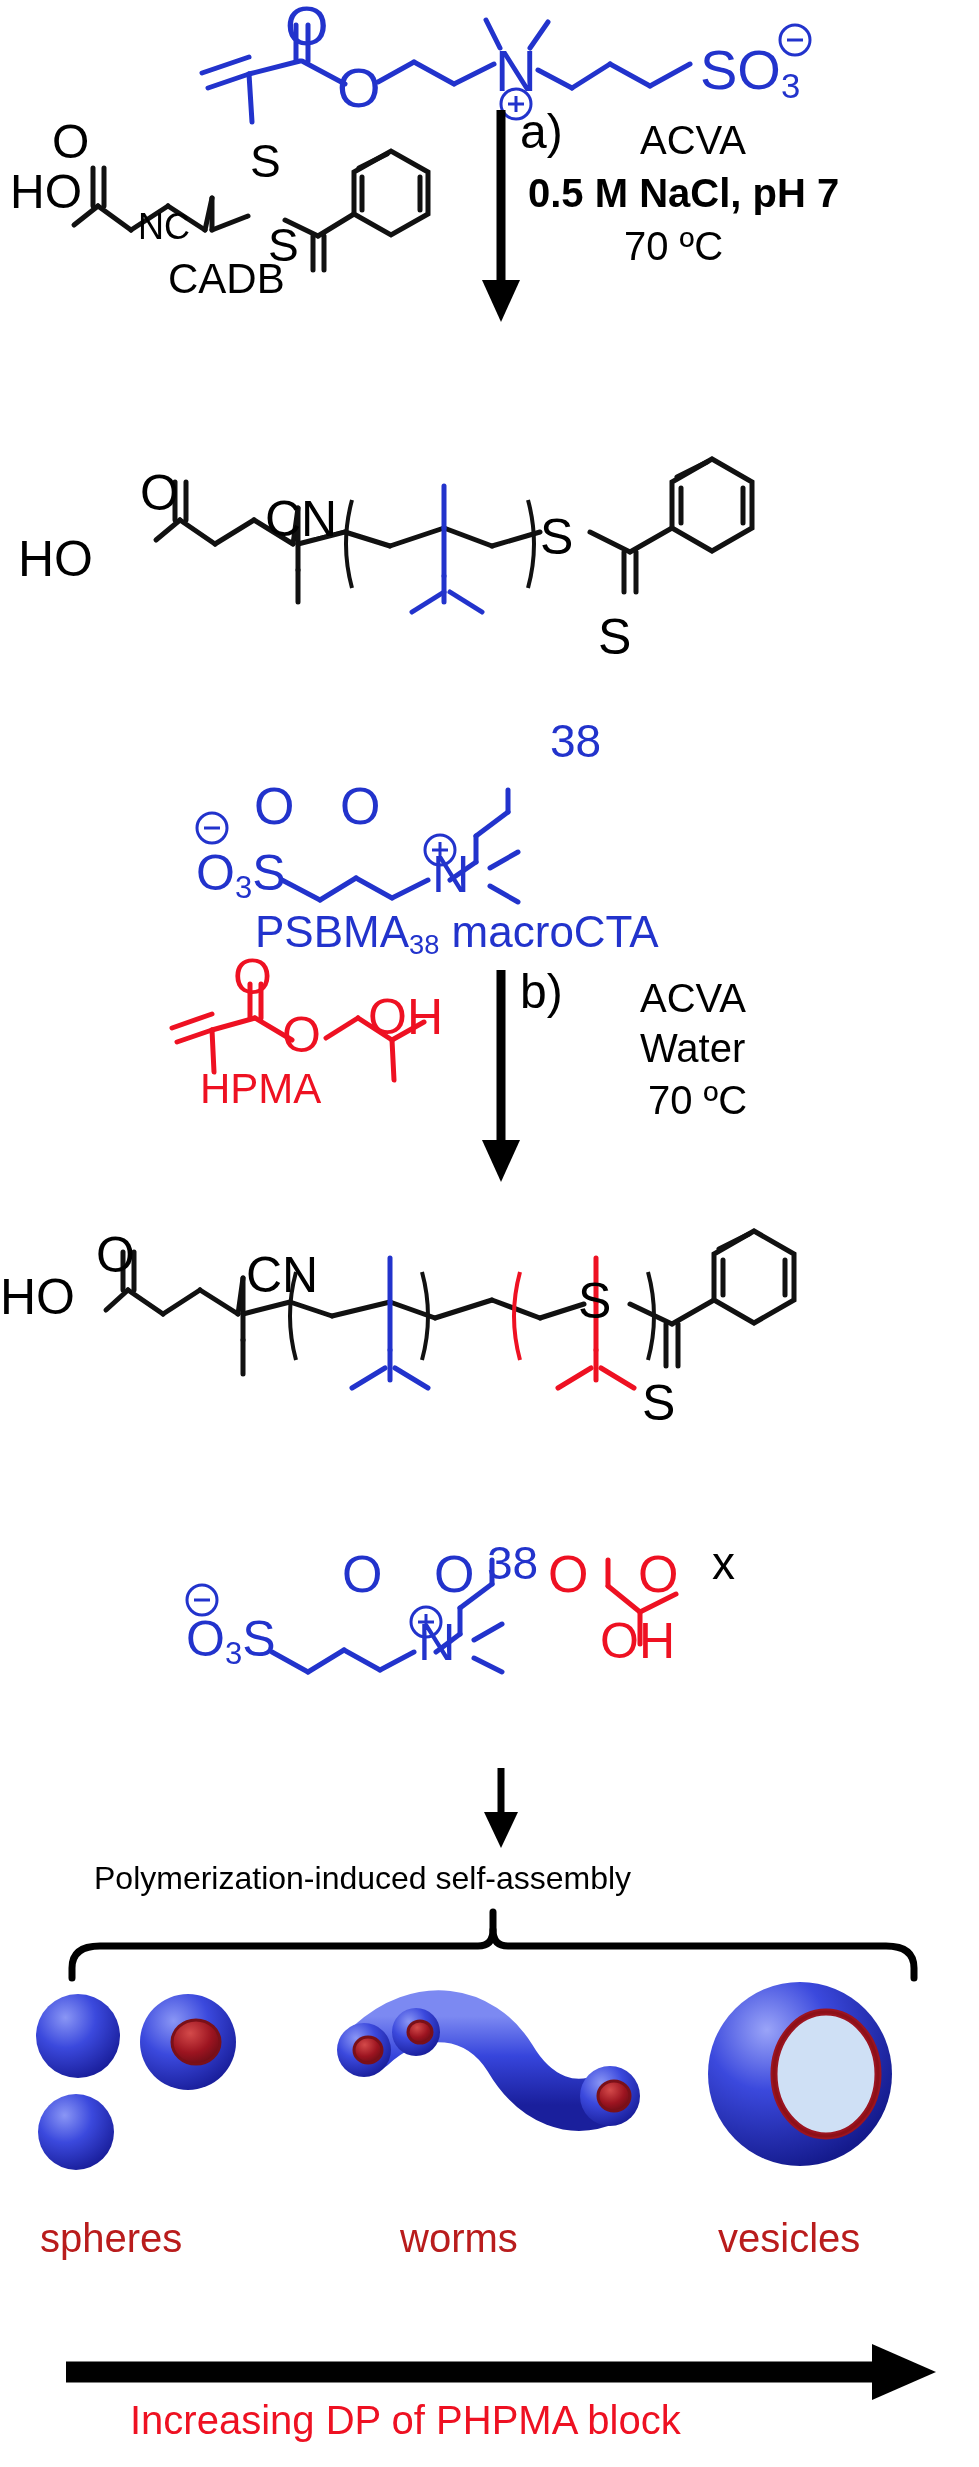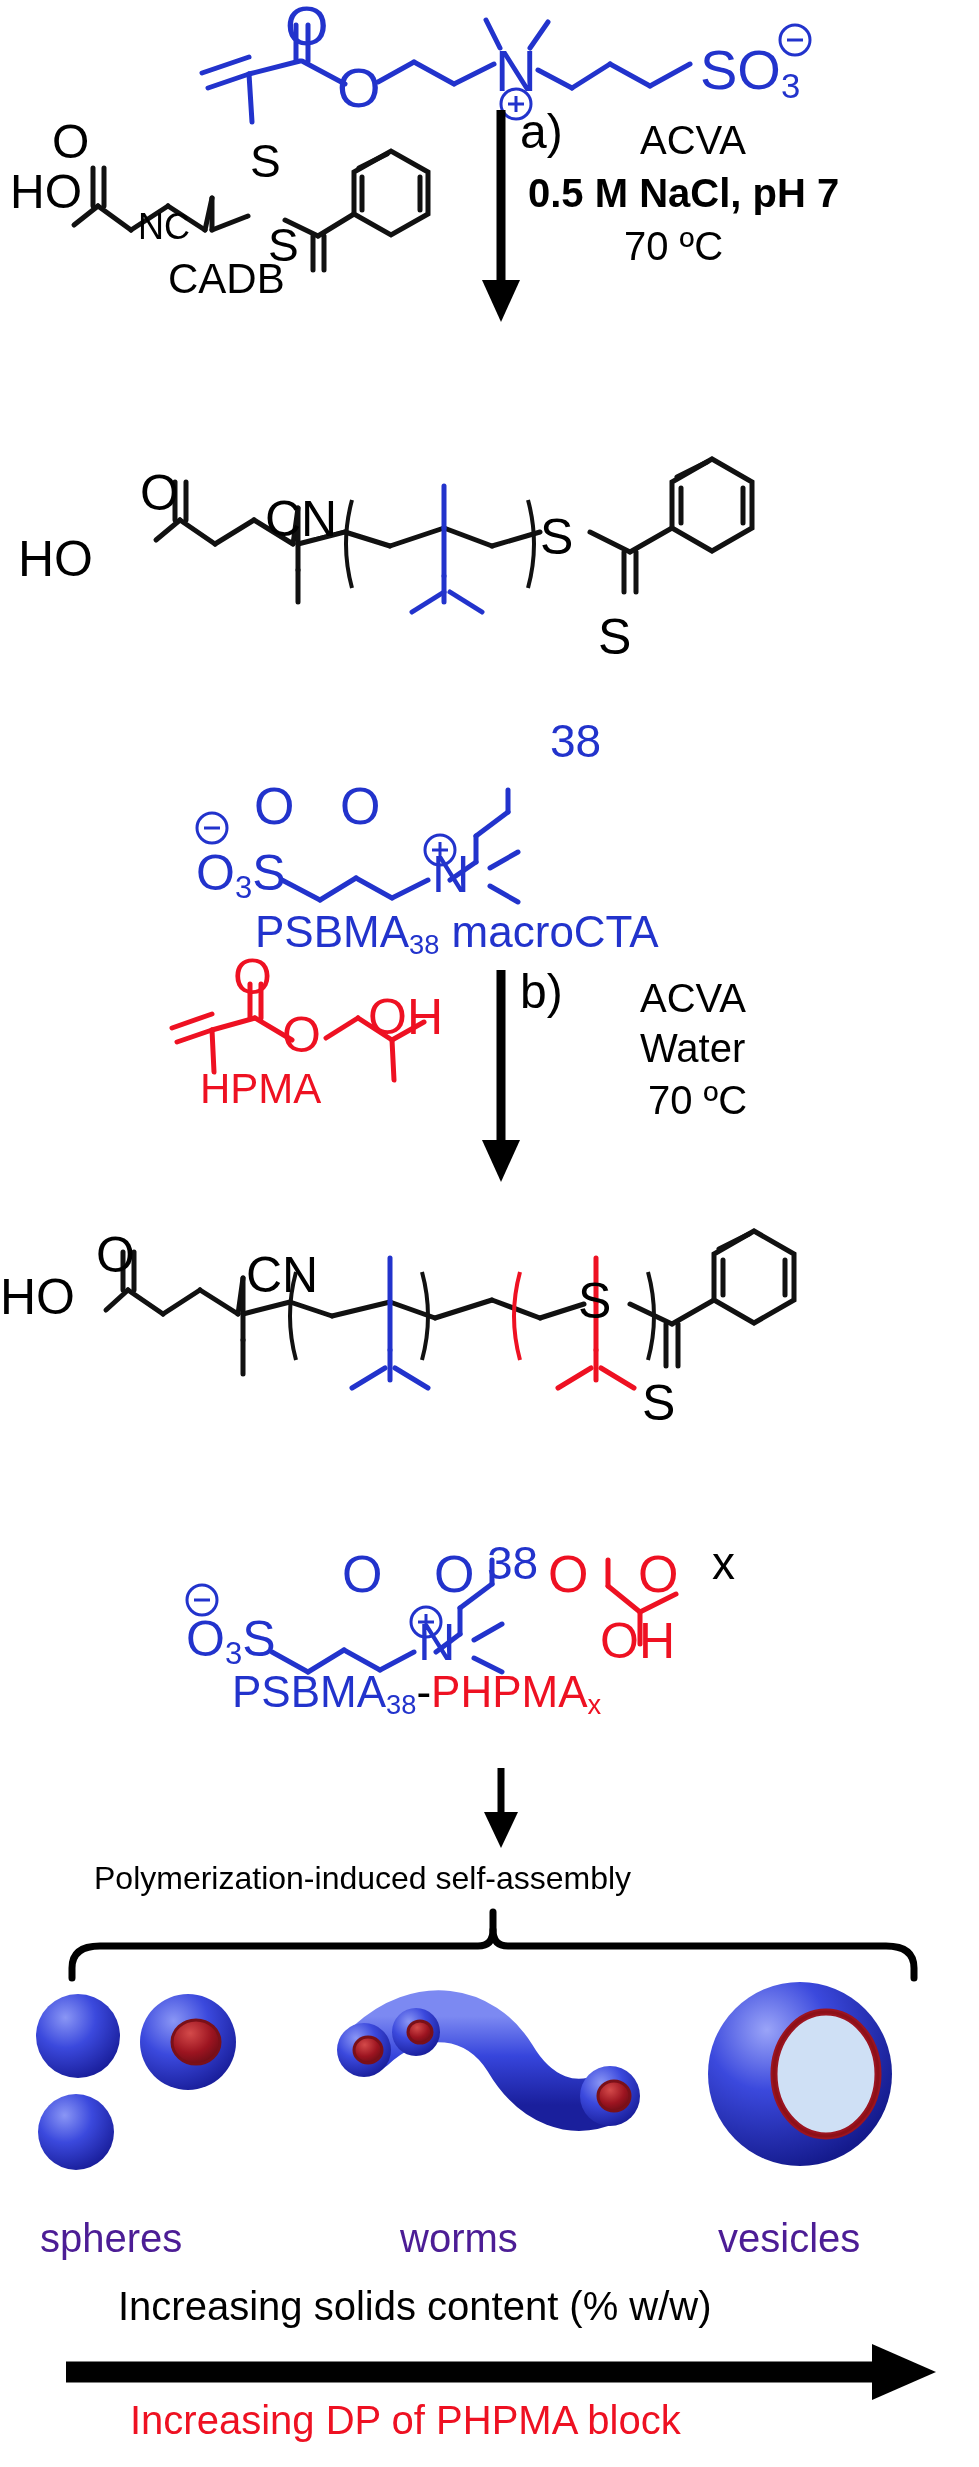--- a/index.html
+++ b/index.html
@@ -35,21 +35,21 @@
     color: #000;
     text-align: center;
   }
   .steplabel {
     font-size: 48px;
     font-weight: normal;
     color: #000;
   }
   .namelabel { font-size: 42px; }
   .biglabel  { font-size: 40px; }
-  .morphlabel { font-size: 40px; color:#4c1d95; }
+  .morphlabel { font-size: 40px; color:#b91c1c; }
   .bottomtxt { font-size: 40px; }
 
   sub { font-size: 0.62em; vertical-align: -0.25em; }
 </style>
 </head>
 <body>
 
 <div id="page">
 
   <div class="abs" style="left:0px; top:0px;">
@@ -375,21 +375,20 @@
         <line x1="608" y1="26" x2="640" y2="52"></line>
         <line x1="640" y1="52" x2="676" y2="34"></line>
         <line x1="640" y1="52" x2="640" y2="84"></line>
       </g>
     </svg>
   </div>
   <div class="txt blue" style="left:186px; top:1614px; font-size:50px;"><span>O</span><sub>3</sub><span>S</span></div>
   <div class="txt blue" style="left:418px; top:1616px; font-size:52px;">N</div>
   <div class="txt red" style="left:600px; top:1616px; font-size:50px;">OH</div>
 
-  <div class="txt biglabel" style="left:232px; top:1670px; font-size:44px;"><span class="blue">PSBMA</span><sub class="blue">38</sub><span class="blk">-</span><span class="red">PHPMA</span><sub class="red">x</sub></div>
 
   <div class="abs" style="left:0px; top:1760px;">
     <svg width="979" height="100" viewBox="0 0 979 100">
       <line x1="501" y1="8" x2="501" y2="62" stroke="#000" stroke-width="7"></line>
       <polygon points="501,88 484,52 518,52" fill="#000"></polygon>
     </svg>
   </div>
   <div class="txt blk" style="left:94px; top:1862px; font-size:32px;">Polymerization-induced self-assembly</div>
 
   <div class="abs" style="left:0px; top:1912px;">
@@ -461,21 +460,20 @@
       <circle cx="150" cy="104" r="92" fill="url(#gves)"></circle>
       <ellipse cx="176" cy="104" rx="52" ry="62" fill="#cfe0f5" stroke="#9c1420" stroke-width="7"></ellipse>
       <ellipse cx="176" cy="104" rx="52" ry="62" fill="none" stroke="#8d1018" stroke-width="3"></ellipse>
     </svg>
   </div>
 
   <div class="txt morphlabel" style="left:40px; top:2218px;">spheres</div>
   <div class="txt morphlabel" style="left:400px; top:2218px;">worms</div>
   <div class="txt morphlabel" style="left:718px; top:2218px;">vesicles</div>
 
-  <div class="txt blk bottomtxt" style="left:118px; top:2286px;">Increasing solids content (% w/w)</div>
   <div class="abs" style="left:0px; top:2344px;">
     <svg width="979" height="60" viewBox="0 0 979 60">
       <line x1="66" y1="28" x2="880" y2="28" stroke="#000" stroke-width="21"></line>
       <polygon points="936,28 872,0 872,56" fill="#000"></polygon>
     </svg>
   </div>
   <div class="txt red bottomtxt" style="left:130px; top:2400px;">Increasing DP of PHPMA block</div>
 
 </div>
 

